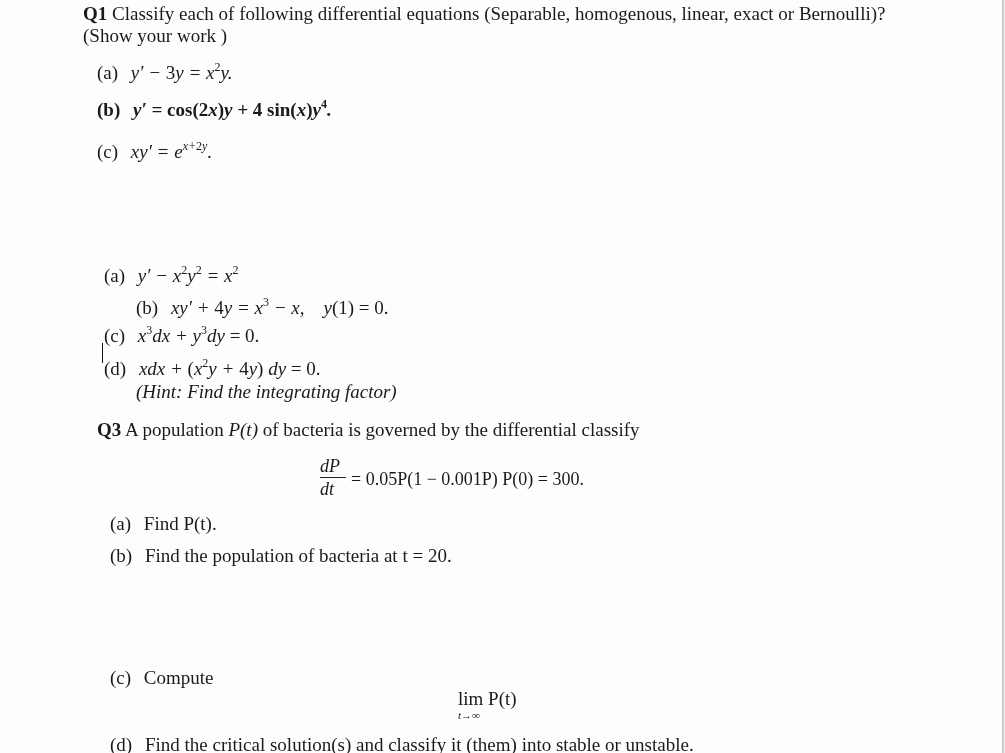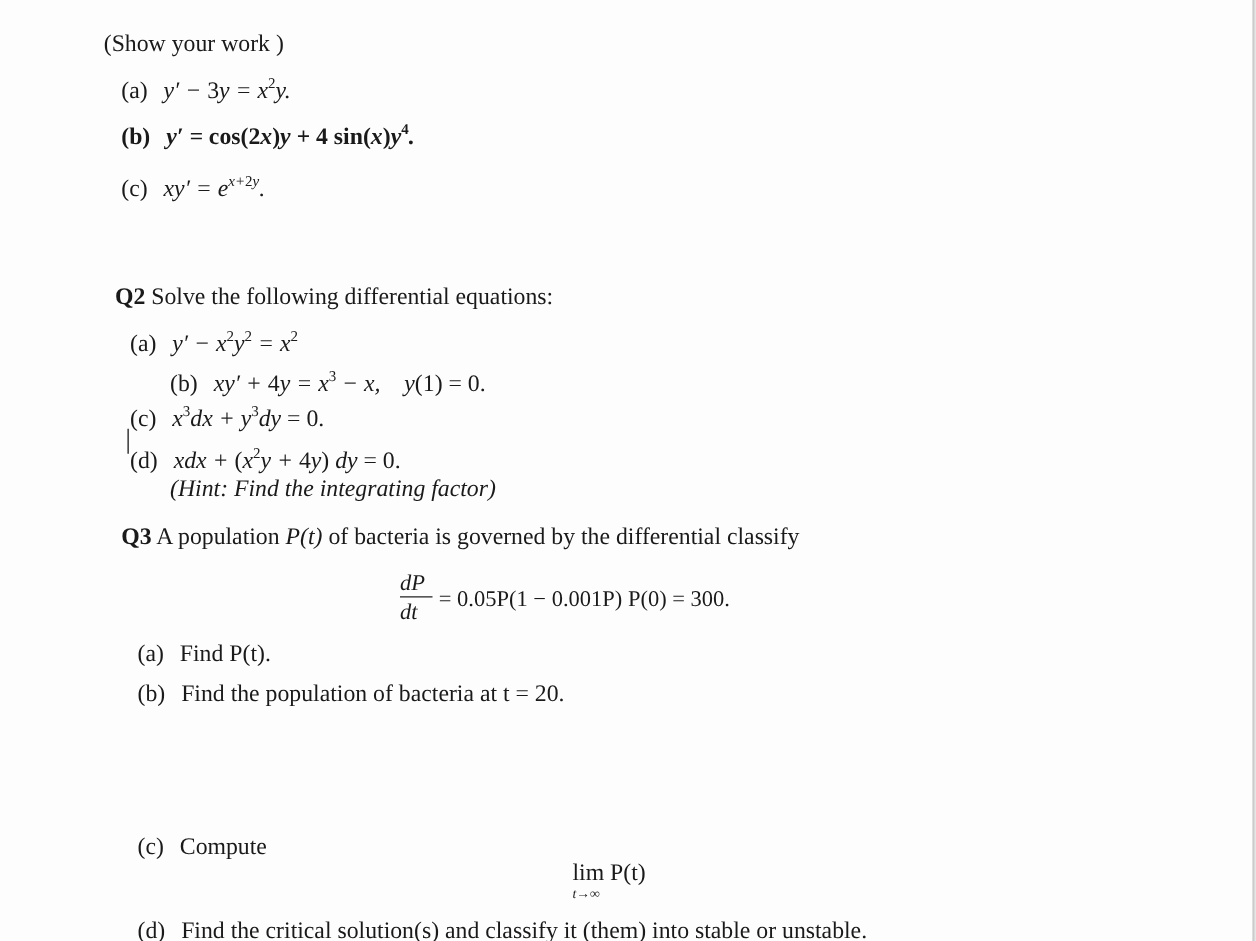--- a/index.html
+++ b/index.html
@@ -25,39 +25,39 @@
   .lim { position:absolute; text-align:center; font-family:"Liberation Serif",serif; }
   .lim .top { font-size:19px; line-height:20px; }
   .lim .sub { font-size:11px; font-style:italic; line-height:12px; display:block; text-align:left; }
   .cursor { position:absolute; left:102px; top:343px; width:1px; height:20px; background:#111; }
 </style>
 </head>
 <body>
 
 <div class="page">
 
+  <div class="ln" style="left:83px;top:3px;">
+    <span class="b">Q1</span>
+    <span>Classify each of following differential equations (Separable, homogenous, linear, exact or Bernoulli)?</span>
+  </div>
   <div class="ln" style="left:83px;top:25px;">(Show your work )</div>
 
   <div class="ln" style="left:97px;top:62px;">
     <span class="lbl">(a)</span>
     <span class="m">y′ − <span class="up">3</span>y = x<sup class="up">2</sup>y.</span>
   </div>
   <div class="ln" style="left:97px;top:99px;font-weight:bold;">
     <span class="lbl">(b)</span>
     <span class="m">y′ = <span class="up">cos(2</span>x<span class="up">)</span>y + <span class="up">4 sin(</span>x<span class="up">)</span>y<sup class="up">4</sup>.</span>
   </div>
   <div class="ln" style="left:97px;top:141px;">
     <span class="lbl">(c)</span>
     <span class="m">xy′ = e<sup>x+<span class="up">2</span>y</sup>.</span>
   </div>
 
-  <div class="ln" style="left:92px;top:227px;">
-    <span class="b">Q2</span>
-    <span>Solve the following differential equations:</span>
-  </div>
   <div class="ln" style="left:104px;top:265px;">
     <span class="lbl">(a)</span>
     <span class="m">y′ − x<sup class="up">2</sup>y<sup class="up">2</sup> = x<sup class="up">2</sup></span>
   </div>
   <div class="ln" style="left:104px;top:297px;margin-left:32px;">
     <span class="lbl">(b)</span>
     <span class="m">xy′ + <span class="up">4</span>y = x<sup class="up">3</sup> − x,&nbsp;&nbsp;&nbsp; y<span class="up">(1) = 0.</span></span>
   </div>
   <div class="ln" style="left:104px;top:325px;">
     <span class="lbl">(c)</span>

